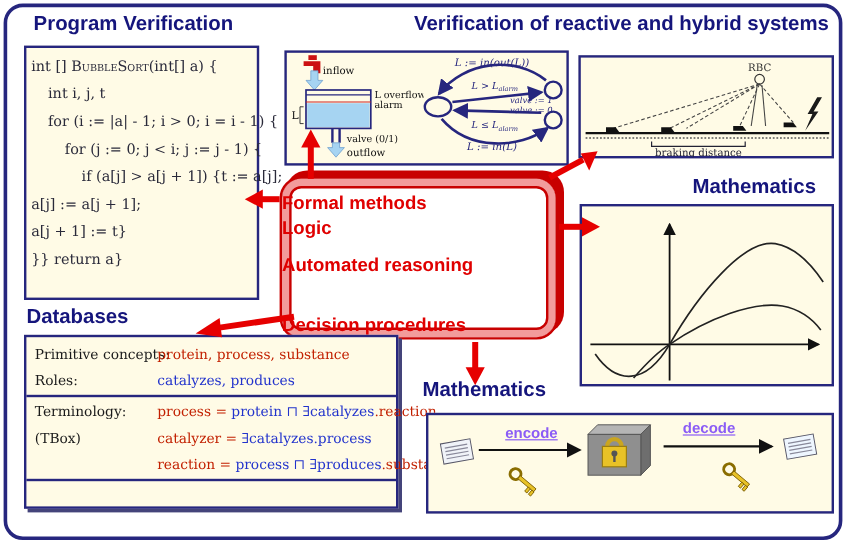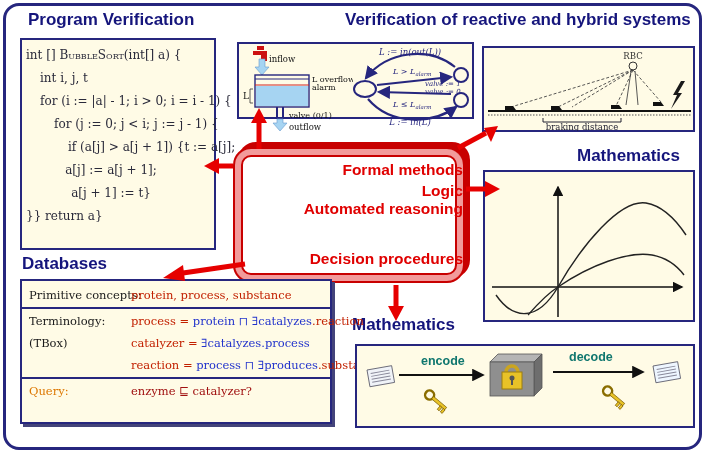--- a/index.html
+++ b/index.html
@@ -8,42 +8,42 @@
   .frame{position:absolute;inset:3px;border:3px solid #26267e;border-radius:16px;}
   .title{position:absolute;font-weight:bold;font-size:17px;color:#15157c;white-space:nowrap;}
   .box{position:absolute;background:#fffbe6;border:2px solid #26267e;box-sizing:border-box;}
   svg{display:block;}
   svg text{font-family:"DejaVu Serif",serif;}
 
   
   .code{left:20px;top:38px;width:196px;height:212px;font:12px "DejaVu Serif",serif;
         color:#2a2a3a;padding:4px 4px;line-height:23px;white-space:nowrap;}
   .in1{padding-left:14px}.in2{padding-left:28px}.in3{padding-left:42px}
-  .ralign{text-align:center;padding-right:14px}
+  .ralign{text-align:left;padding-right:14px}
   .sc{font-variant:small-caps}
 
   
   .center-box{position:absolute;left:233px;top:147px;width:232px;height:136px;background:#ffffff;
-      border:2px solid #c80000;border-radius:18px;box-sizing:border-box;text-align:right;
+      border:2px solid #c80000;border-radius:18px;box-sizing:border-box;text-align:left;
       box-shadow:inset 0 0 0 6px #f29b9b, inset 0 0 0 8px #c80000, 5px -5px 0 0 #c80000;
       color:#e00000;font-weight:bold;}
   .center-box .cl{font-size:15.5px;}
-  .cl1{margin-top:12px}.cl2{margin-top:3px}.cl3{}.cl4{margin-top:32px}
+  .cl1{margin-top:12px}.cl2{margin-top:3px}.cl3{margin-top:13px}.cl4{margin-top:32px}
 
   
   .db{left:20px;top:279px;width:312px;height:145px;box-shadow:3px 3px 0 #44447a;
       font:11.5px "DejaVu Serif",serif;color:#1a1a1a;padding-top:3px;}
   .db-row{display:flex;height:22px;align-items:center;padding:0 7px;white-space:nowrap;}
   .db-label{width:102px;flex-shrink:0;}
   .db-sep{border-top:2px solid #26267e;margin:1px 0;}
   .c-red{color:#c22000}.c-blue{color:#2233cc}.c-dred{color:#a01010}.c-orange{color:#dd7700}
 
   
   .crypto{left:355px;top:344px;width:340px;height:84px;}
-  .crypto .lbl{position:absolute;font-weight:bold;font-size:12.5px;color:#0f766e;}
+  .crypto .lbl{position:absolute;font-weight:bold;font-size:12.5px;color:#8b5cf6;text-decoration:underline;}
 
   .abs{position:absolute;}
 </style>
 </head>
 <body>
 
 <div id="slide">
   <div class="frame"></div>
 
   <div class="title" style="left:28px;top:10px">Program Verification</div>
@@ -56,21 +56,21 @@
     <div><span>int [] </span><span class="sc">BubbleSort</span><span>(int[] a) {</span></div>
     <div class="in1">int i, j, t</div>
     <div class="in1">for (i := |a| - 1; i &gt; 0; i = i - 1) {</div>
     <div class="in2">for (j := 0; j &lt; i; j := j - 1) {</div>
     <div class="in3">if (a[j] &gt; a[j + 1]) {t := a[j];</div>
     <div class="ralign">a[j] := a[j + 1];</div>
     <div class="ralign">a[j + 1] := t}</div>
     <div>}} return a}</div>
   </div>
 
-  <div class="box" style="left:237px;top:42px;width:237px;height:77px">
+  <div class="box" style="left:237px;top:42px;width:237px;height:96px">
     <svg class="abs" style="left:2px;top:1px" width="112" height="87" viewBox="0 0 112 87">
       <g>
         <rect x="16" y="1" width="7" height="4" fill="#cc1111"></rect>
         <polygon points="12,6 26,6 26,16 20,16 20,10 12,10" fill="#cc1111"></polygon>
       </g>
       <polygon points="18,14 24,14 24,22 28,22 21,30 14,22 18,22" fill="#a6d4f2" stroke="#6699cc" stroke-width="0.6"></polygon>
       <text x="28" y="17" font-size="8.5" fill="#111">inflow</text>
       <rect x="15" y="41" width="52" height="20" fill="#a6d4f2"></rect>
       <rect x="14" y="30" width="54" height="32" fill="none" stroke="#26267e" stroke-width="1.4"></rect>
       <line x1="14" y1="34" x2="68" y2="34" stroke="#26267e" stroke-width="1"></line>
@@ -155,38 +155,38 @@
     <div class="cl cl2">Logic</div>
     <div class="cl cl3">Automated reasoning</div>
     <div class="cl cl4">Decision procedures</div>
   </div>
 
   <div class="box db">
     <div class="db-row">
       <span class="db-label">Primitive concepts:</span>
       <span class="c-red">protein, process, substance</span>
     </div>
+    <div class="db-row">
+      <span class="db-label">Roles:</span>
+      <span class="c-blue">catalyzes, produces</span>
+    </div>
     <div class="db-sep"></div>
     <div class="db-row">
       <span class="db-label">Terminology:</span>
       <span><span class="c-red">process = </span><span class="c-blue">protein ⊓ ∃catalyzes</span><span class="c-red">.reaction</span></span>
     </div>
     <div class="db-row">
       <span class="db-label">(TBox)</span>
       <span><span class="c-red">catalyzer = </span><span class="c-blue">∃catalyzes</span><span class="c-blue">.process</span></span>
     </div>
     <div class="db-row">
       <span class="db-label"></span>
       <span><span class="c-red">reaction = </span><span class="c-blue">process ⊓ ∃produces</span><span class="c-red">.substance</span></span>
     </div>
     <div class="db-sep"></div>
-    <div class="db-row">
-      <span class="db-label c-orange">Query:</span>
-      <span class="c-dred">enzyme ⊑ catalyzer?</span>
-    </div>
   </div>
 
   <div class="box crypto">
     <span class="lbl" style="left:64px;top:8px">encode</span>
     <span class="lbl" style="left:212px;top:4px">decode</span>
     <svg class="abs" style="left:0;top:0" width="336" height="80" viewBox="0 0 336 80">
       <defs>
         <marker id="mblk2" markerWidth="7" markerHeight="7" refX="6" refY="3.5" orient="auto">
           <path d="M0,0 L7,3.5 L0,7 z" fill="#111"></path>
         </marker>

